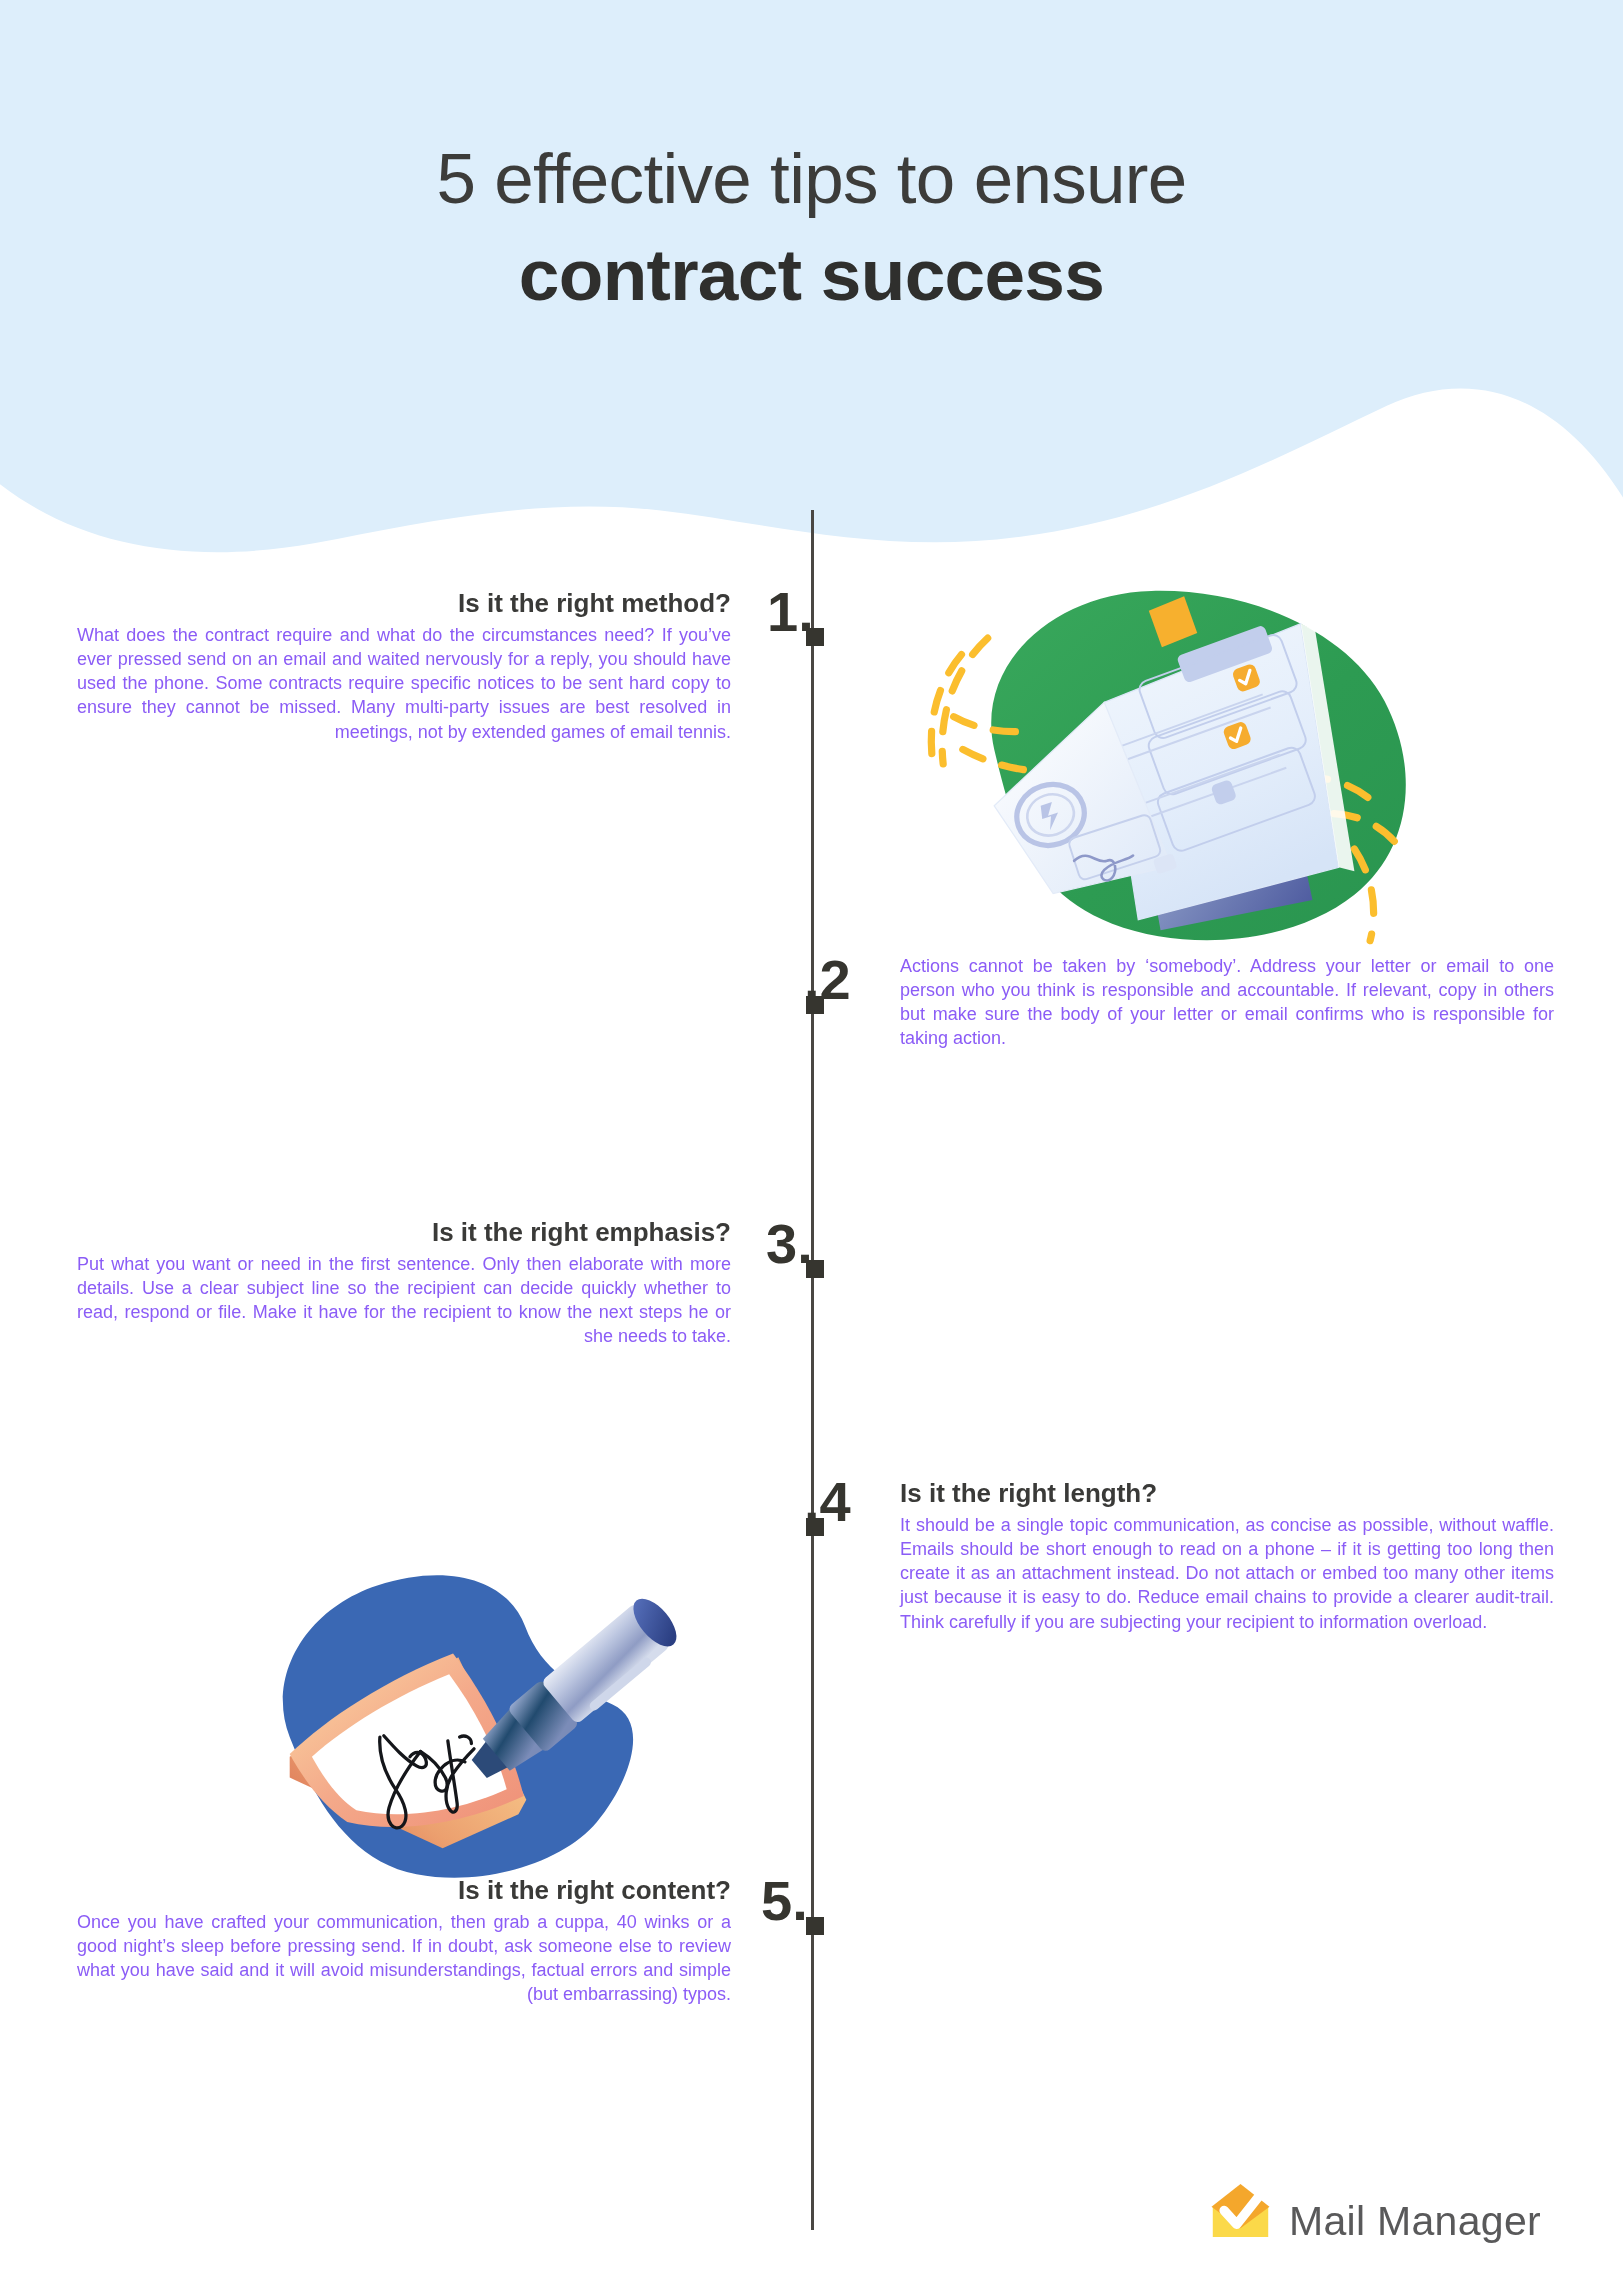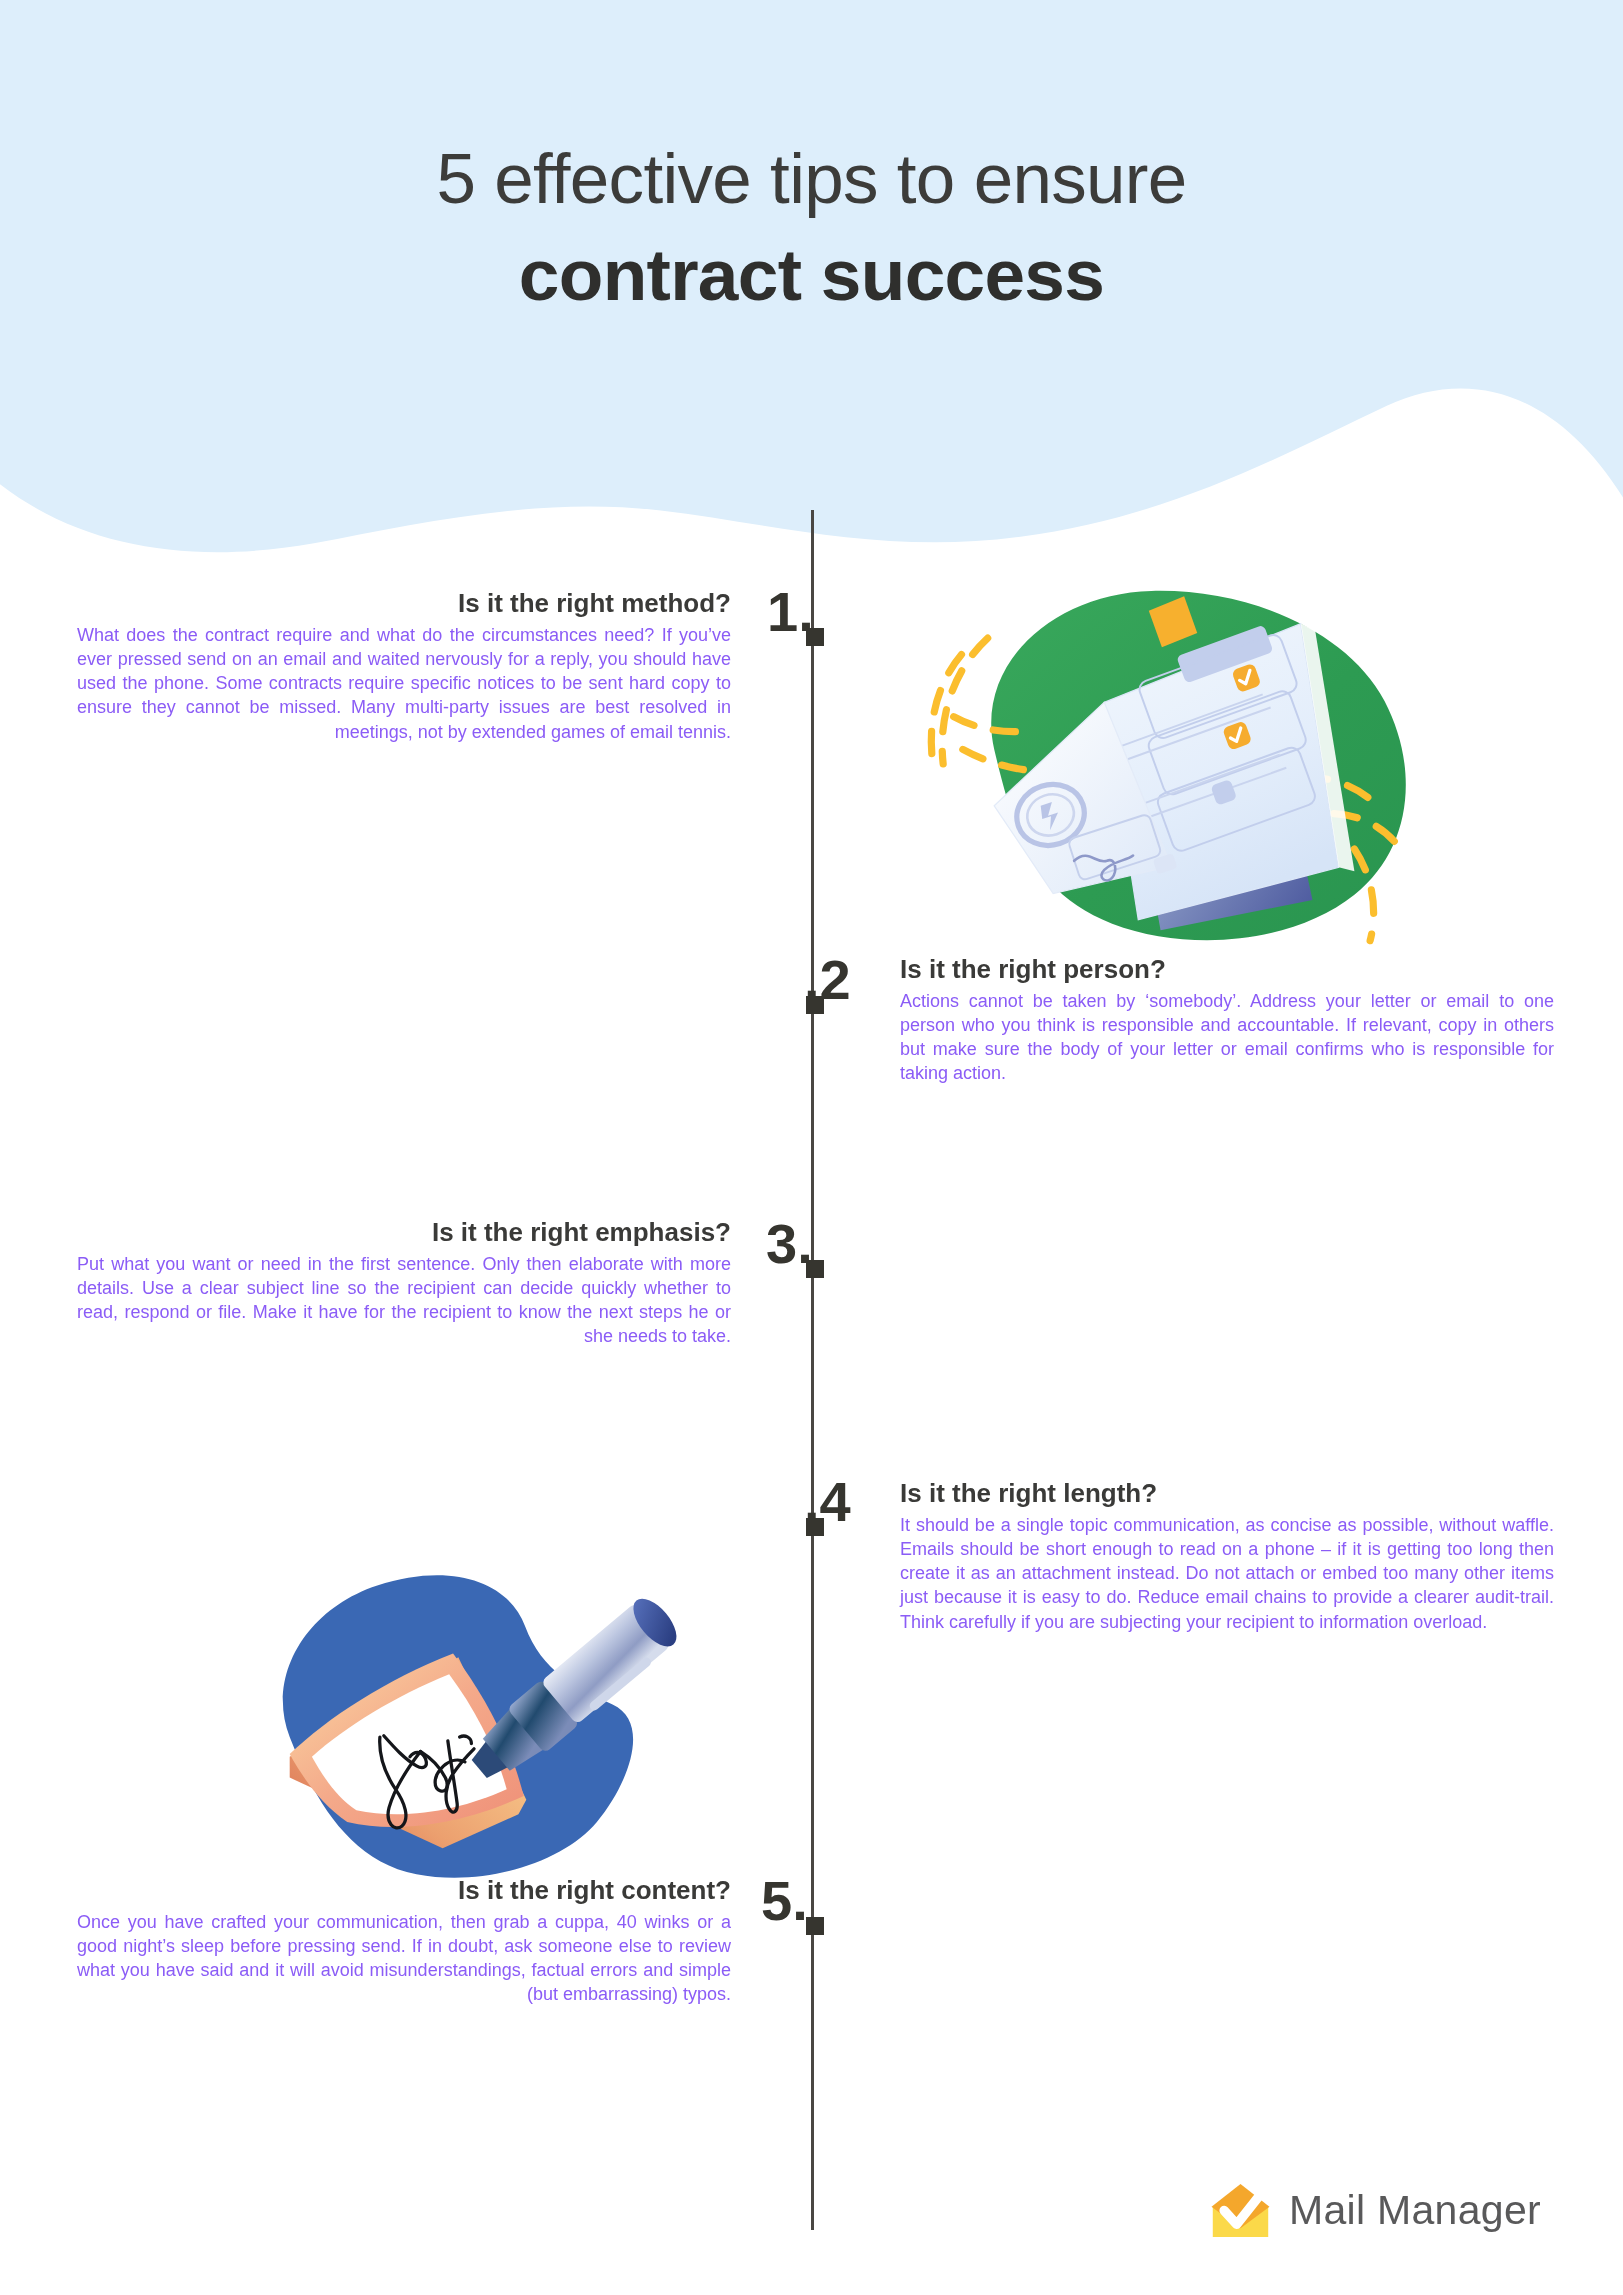--- a/index.html
+++ b/index.html
@@ -114,21 +114,21 @@
   .illus { position: absolute; z-index: 2; }
   #illus-contract { left: 896px; top: 553px;  width: 537px;  height: 406px; }
   #illus-sign     { left: 249px;  top: 1541px; width: 484px;  height: 366px; }
 
   
   #logo {
     position: absolute;
     left: 1209px;
     top: 2179px;
     display: flex;
-    align-items: center;
+    align-items: flex-end;
     gap: 17px;
     z-index: 5;
   }
   #logo-mark { width: 63px; height: 63px; flex: 0 0 auto; }
   #logo-text {
     font-size: 41px;
     font-weight: 400;
     color: #59595a;
     letter-spacing: 0.3px;
     line-height: 1;
@@ -165,21 +165,20 @@
   <div class="tl-num" style="left:766px; top:1216px;">3.</div>
   <div class="tl-num" style="left:804px; top:1474px;">.4</div>
   <div class="tl-num" style="left:761px; top:1873px;">5.</div>
 
   <div class="tip tip-left" style="top:588px;">
     <p class="tip-head">Is it the right method?</p>
     <p class="tip-body">What does the contract require and what do the circumstances need? If you’ve ever pressed send on an email and waited nervously for a reply, you should have used the phone. Some contracts require specific notices to be sent hard copy to ensure they cannot be missed. Many multi-party issues are best resolved in meetings, not by extended games of email tennis.</p>
   </div>
 
   <div class="tip tip-right" style="top:954px;">
-    <p class="tip-head">Is it the right person?</p>
     <p class="tip-body">Actions cannot be taken by ‘somebody’. Address your letter or email to one person who you think is responsible and accountable. If relevant, copy in others but make sure the body of your letter or email confirms who is responsible for taking action.</p>
   </div>
 
   <div class="tip tip-left" style="top:1217px;">
     <p class="tip-head">Is it the right emphasis?</p>
     <p class="tip-body">Put what you want or need in the first sentence. Only then elaborate with more details. Use a clear subject line so the recipient can decide quickly whether to read, respond or file. Make it have for the recipient to know the next steps he or she needs to take.</p>
   </div>
 
   <div class="tip tip-right" style="top:1478px;">
     <p class="tip-head">Is it the right length?</p>

